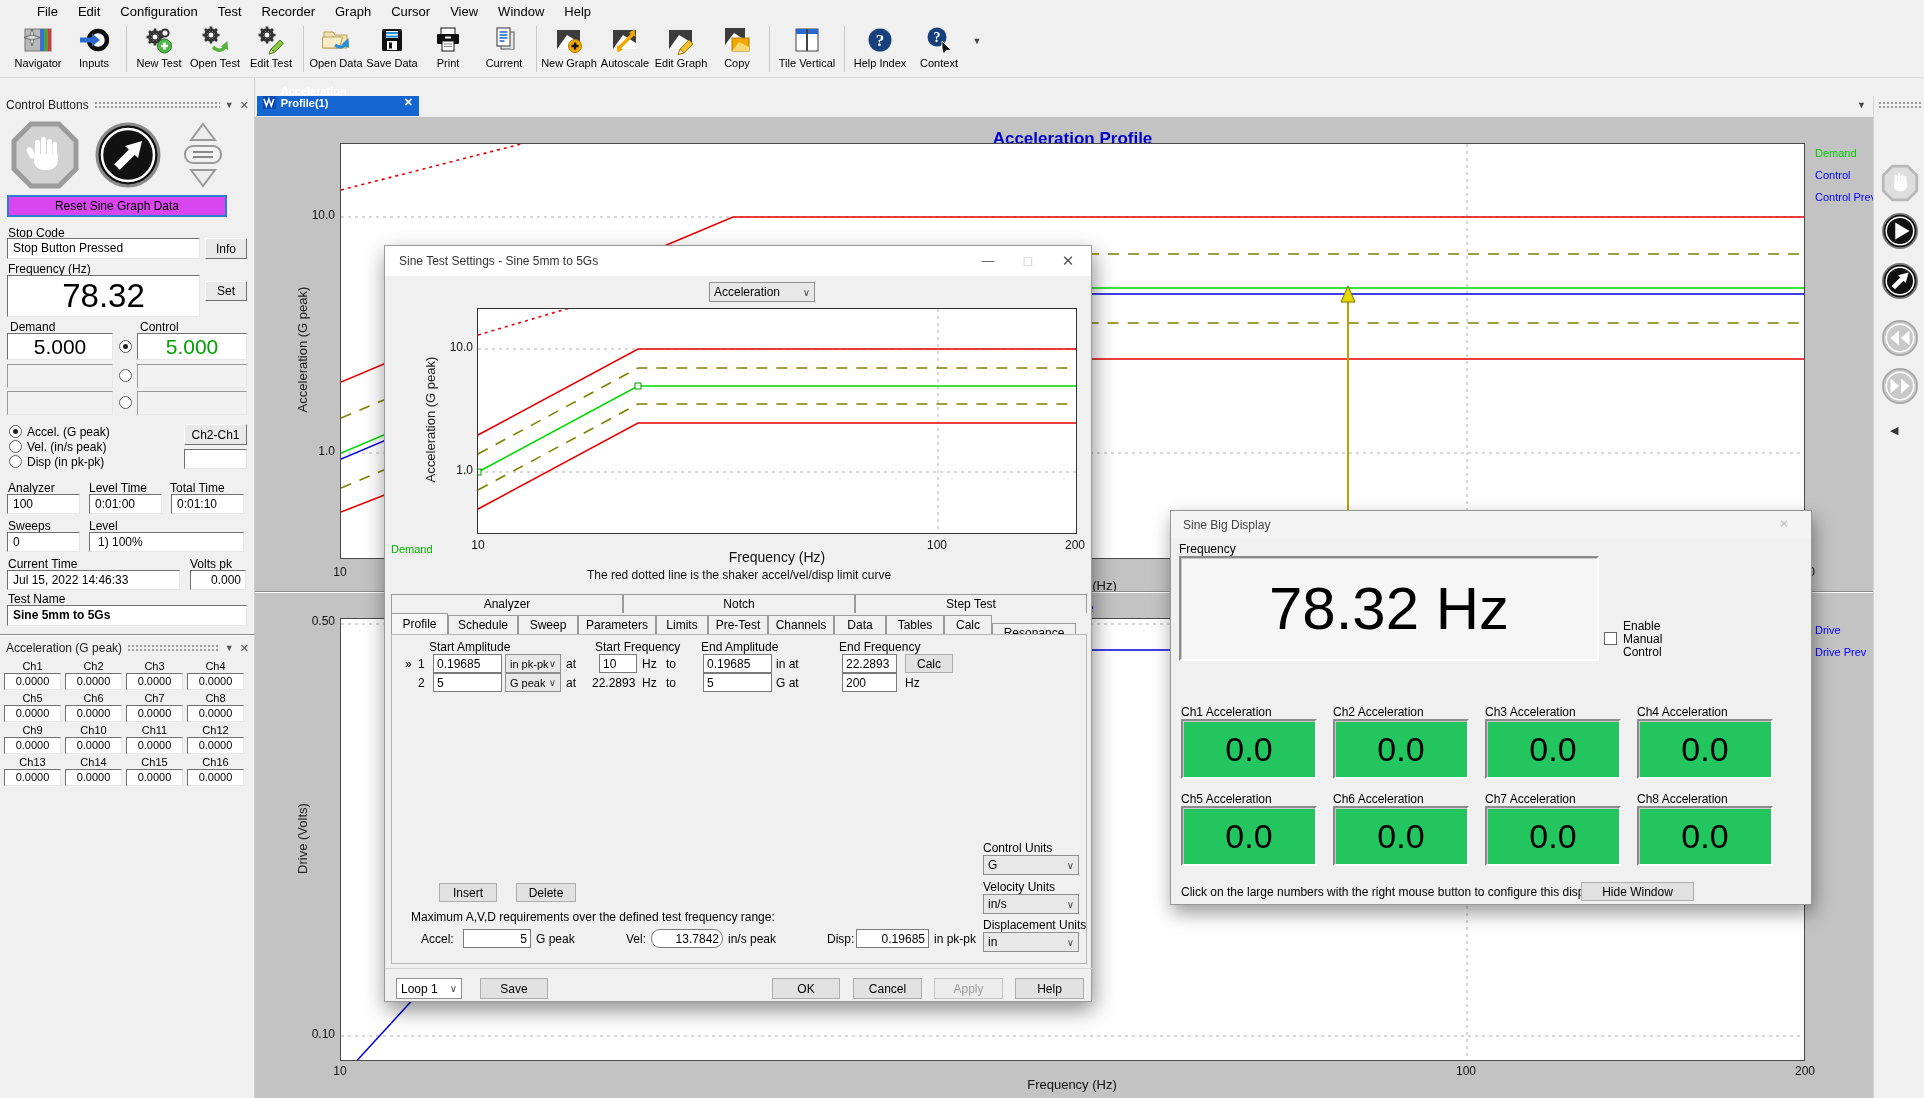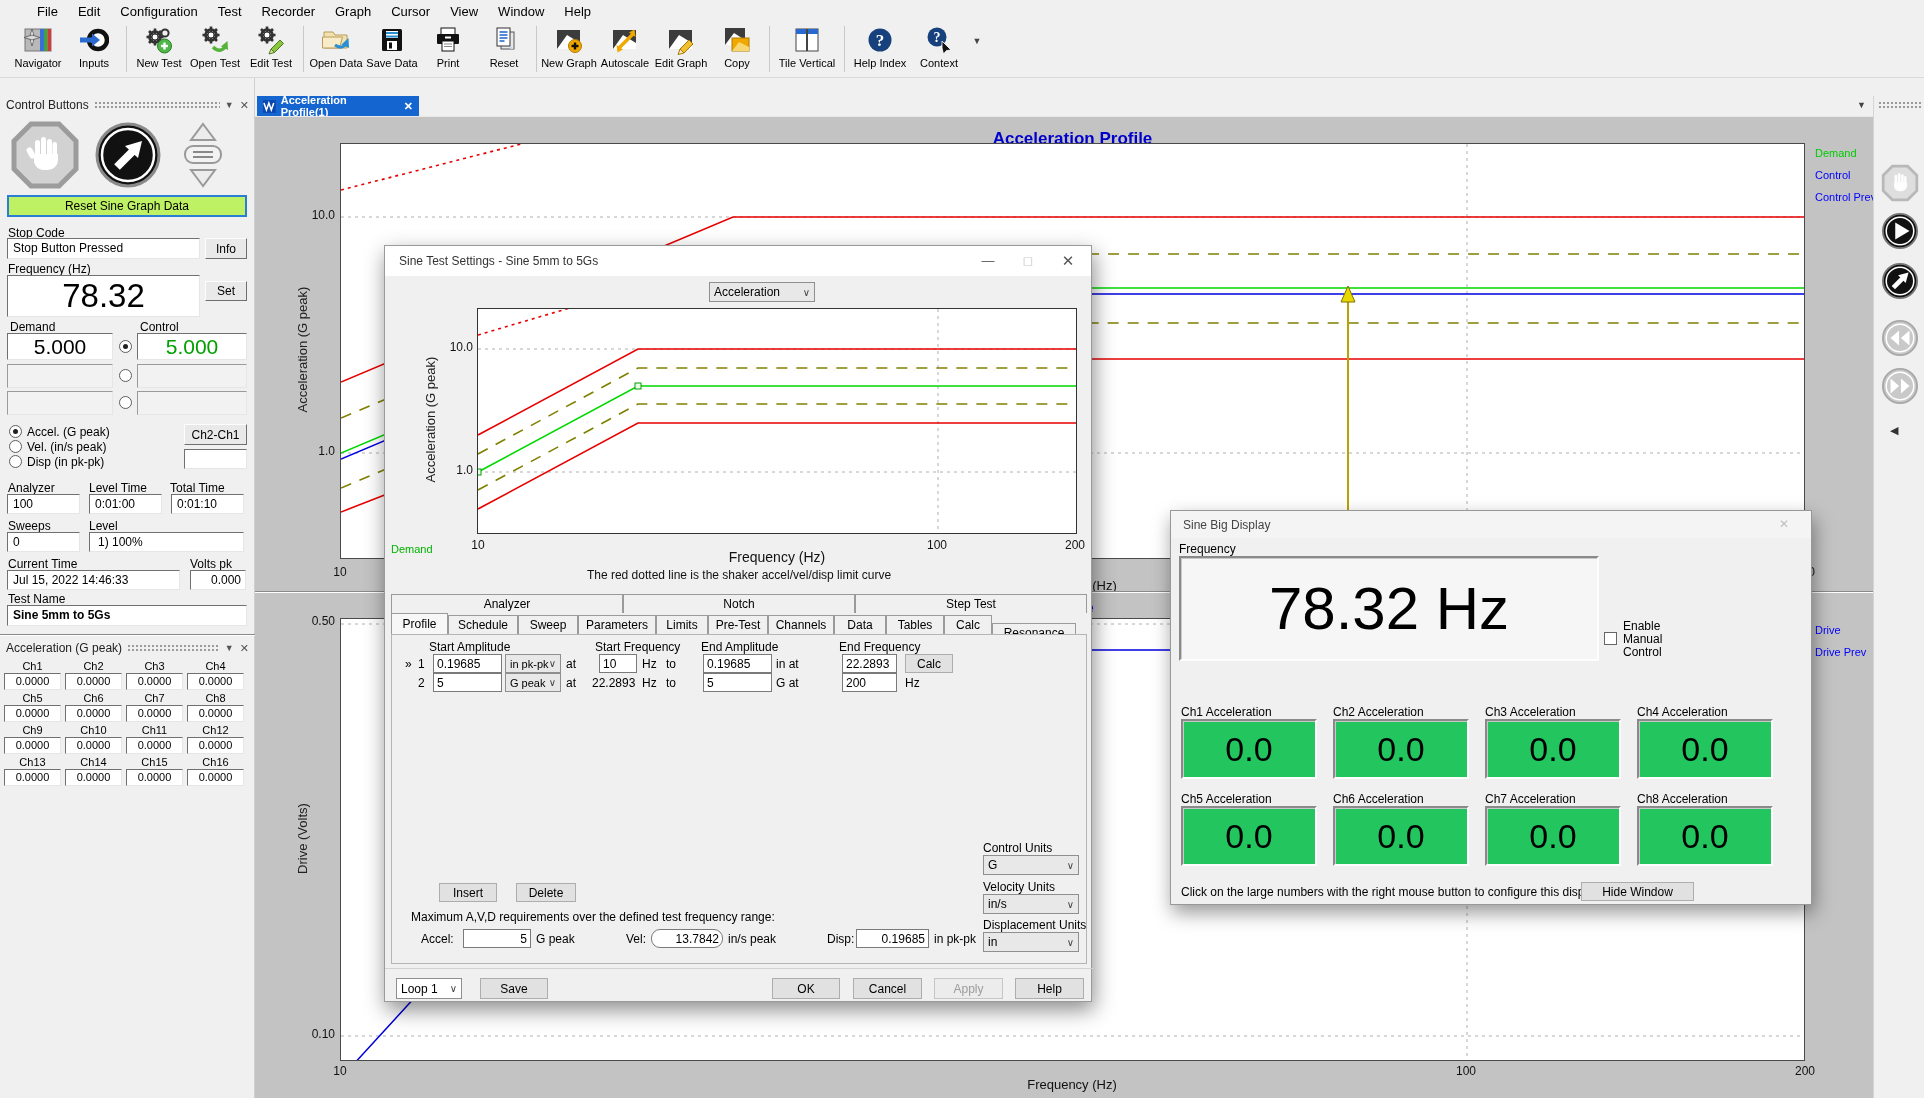--- a/index.html
+++ b/index.html
@@ -27,21 +27,21 @@
   .secthead { position:absolute; display:flex; align-items:center; font-size:12px; color:#222; }
   .dots { flex:1; height:8px; margin:0 5px; background:radial-gradient(#9a9a9a 0.8px, transparent 1px); background-size:4px 4px; }
   .lpanel { position:absolute; left:0; top:78px; width:255px; height:1020px; background:#f0f0f0; border-right:1px solid #cfcfcf; }
   .radio { position:absolute; width:13px; height:13px; border:1px solid #5e5e5e; border-radius:50%; background:#fff; }
   .radio.sel::after { content:""; position:absolute; left:3px; top:3px; width:5px; height:5px; border-radius:50%; background:#222; }
   .chgrid { position:absolute; left:4px; top:582px; display:grid; grid-template-columns:repeat(4,57px); gap:2px 4px; }
   .chcell { display:flex; flex-direction:column; align-items:center; }
   .chname { font-size:11px; height:13px; }
   .chval { width:57px; height:17px; background:#fff; border:1px solid; border-color:#707070 #e6e6e6 #e6e6e6 #707070; font-size:11px; text-align:center; line-height:15px; }
   .tabbar { position:absolute; left:255px; top:96px; width:1618px; height:20px; background:#f0f0f0; }
-  .gtab { position:absolute; left:2px; top:0; width:162px; height:20px; background:#1565d0; color:#fff; display:flex; align-items:center; padding:0 6px; gap:5px; font-size:11px; font-weight:bold; }
+  .gtab { position:absolute; left:2px; top:0; width:162px; height:20px; background:#1565d0; color:#fff; display:flex; align-items:flex-end; padding:7px 6px; gap:5px; font-size:11px; font-weight:bold; }
   .graph { position:absolute; left:255px; top:116px; width:1618px; height:982px; background:#c3c3c3; border-top:1px solid #e8e8e8; }
   .plot { position:absolute; background:#fff; border:1px solid #4a4a4a; }
   .gtitle { position:absolute; text-align:center; font-size:17px; font-weight:bold; color:#0000cc; }
   .tick { position:absolute; font-size:12px; text-align:right; color:#111; }
   .xtick { position:absolute; font-size:12px; text-align:center; color:#111; }
   .legend { position:absolute; font-size:11px; white-space:nowrap; }
   .rstrip { position:absolute; left:1873px; top:96px; width:51px; height:1002px; background:#f0f0f0; border-left:1px solid #d5d5d5; }
   .cirbtn { position:absolute; left:7px; width:38px; height:38px; border-radius:50%; display:flex; align-items:center; justify-content:center; }
   .dialog { position:absolute; left:384px; top:245px; width:708px; height:757px; background:#f0f0f0; border:1px solid #9a9a9a; box-shadow:2px 8px 20px rgba(0,0,0,.45); z-index:20; }
   .dtitlebar { position:absolute; left:0; top:0; width:100%; height:30px; background:#ffffff; }
@@ -179,21 +179,21 @@
     <div class="tbi">
       <svg class="ic" viewBox="0 0 30 30">
           <rect x="12" y="7" width="13" height="17" fill="#e8e8e8" stroke="#555"></rect>
           <rect x="8" y="3" width="13" height="18" fill="#fff" stroke="#333"></rect>
           <line x1="10.5" y1="7" x2="18.5" y2="7" stroke="#2a6ad0" stroke-width="1.6"></line>
           <line x1="10.5" y1="10" x2="18.5" y2="10" stroke="#2a6ad0" stroke-width="1.6"></line>
           <line x1="10.5" y1="13" x2="18.5" y2="13" stroke="#2a6ad0" stroke-width="1.6"></line>
           <line x1="10.5" y1="16" x2="15.5" y2="16" stroke="#2a6ad0" stroke-width="1.6"></line>
           <polygon points="21,21 25,24 21,24" fill="#bcd7f0"></polygon>
         </svg>
-      <span class="tl">Reset</span>
+      <span class="tl">Current</span>
     </div>
     <div class="tsep"></div>
     <div class="tbi">
       <svg class="ic" viewBox="0 0 30 30">
           <rect x="3" y="5" width="23" height="19" fill="#3c3c3c"></rect>
           <polygon points="3,24 13,10 26,18 26,24" fill="#fff"></polygon>
           <circle cx="21" cy="21" r="6.5" fill="#f0a800" stroke="#b07b00"></circle>
           <rect x="17.5" y="19.8" width="7" height="2.4" fill="#111"></rect>
           <rect x="19.8" y="17.5" width="2.4" height="7" fill="#111"></rect>
         </svg>
@@ -291,21 +291,21 @@
     <div class="abs" style="left:181px;top:44px;width:44px;height:70px">
       <svg width="44" height="70" viewBox="0 0 44 70">
         <polygon points="22,2 34,18 10,18" fill="#ececec" stroke="#9a9a9a" stroke-width="2"></polygon>
         <rect x="4" y="24" width="36" height="17" rx="8" fill="#f2f2f2" stroke="#9a9a9a" stroke-width="2"></rect>
         <line x1="12" y1="30" x2="32" y2="30" stroke="#888" stroke-width="2"></line>
           <line x1="12" y1="35" x2="32" y2="35" stroke="#888" stroke-width="2"></line>
         <polygon points="22,64 10,48 34,48" fill="#ececec" stroke="#9a9a9a" stroke-width="2"></polygon>
       </svg>
     </div>
 
-    <div class="cbtn" style="left:7px;top:117px;width:240px;height:22px;border:2px solid #2a7fd4;background:#bef264">Reset Sine Graph Data</div>
+    <div class="cbtn" style="left:7px;top:117px;width:220px;height:22px;border:2px solid #2a7fd4;background:#d946ef">Reset Sine Graph Data</div>
 
     <div class="lbl" style="left:8px;top:148px">Stop Code</div>
     <div class="box" style="left:7px;top:160px;width:193px;height:21px;line-height:19px;padding-left:5px">Stop Button Pressed</div>
     <div class="cbtn" style="left:205px;top:160px;width:42px;height:21px">Info</div>
 
     <div class="lbl" style="left:8px;top:184px">Frequency (Hz)</div>
     <div class="box" style="left:7px;top:197px;width:193px;height:42px;display:flex;align-items:center;justify-content:center;font-size:33px">78.32</div>
     <div class="cbtn" style="left:205px;top:203px;width:42px;height:20px">Set</div>
 
     <div class="lbl" style="left:10px;top:242px">Demand</div>

